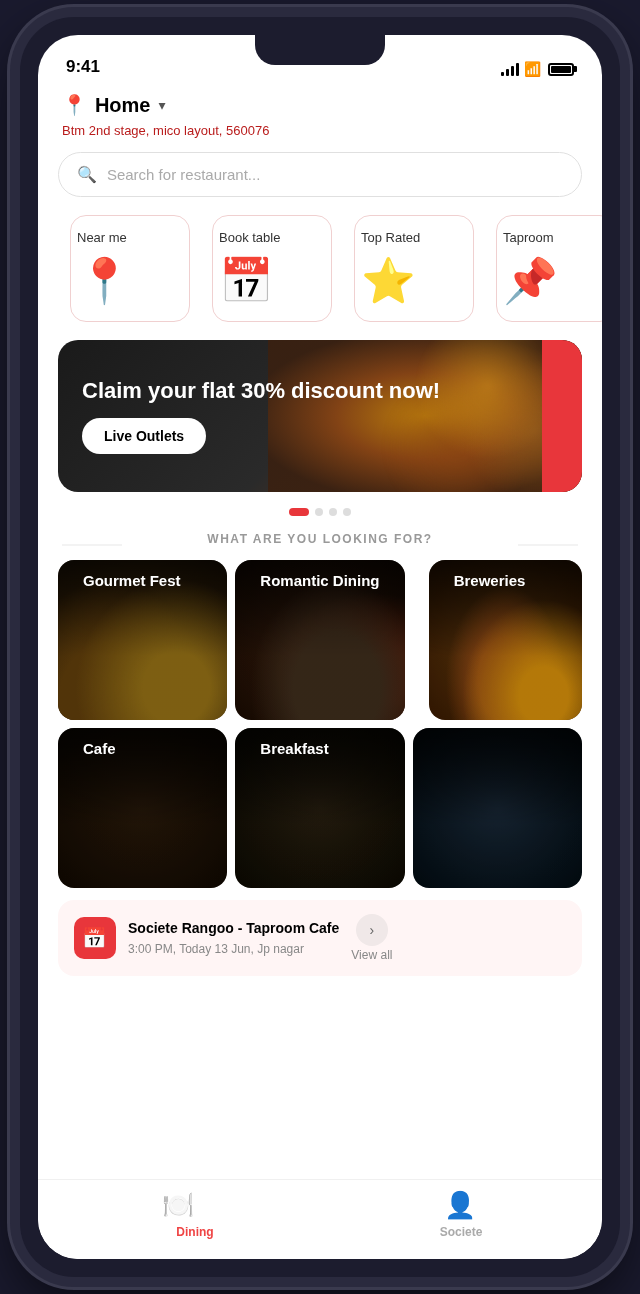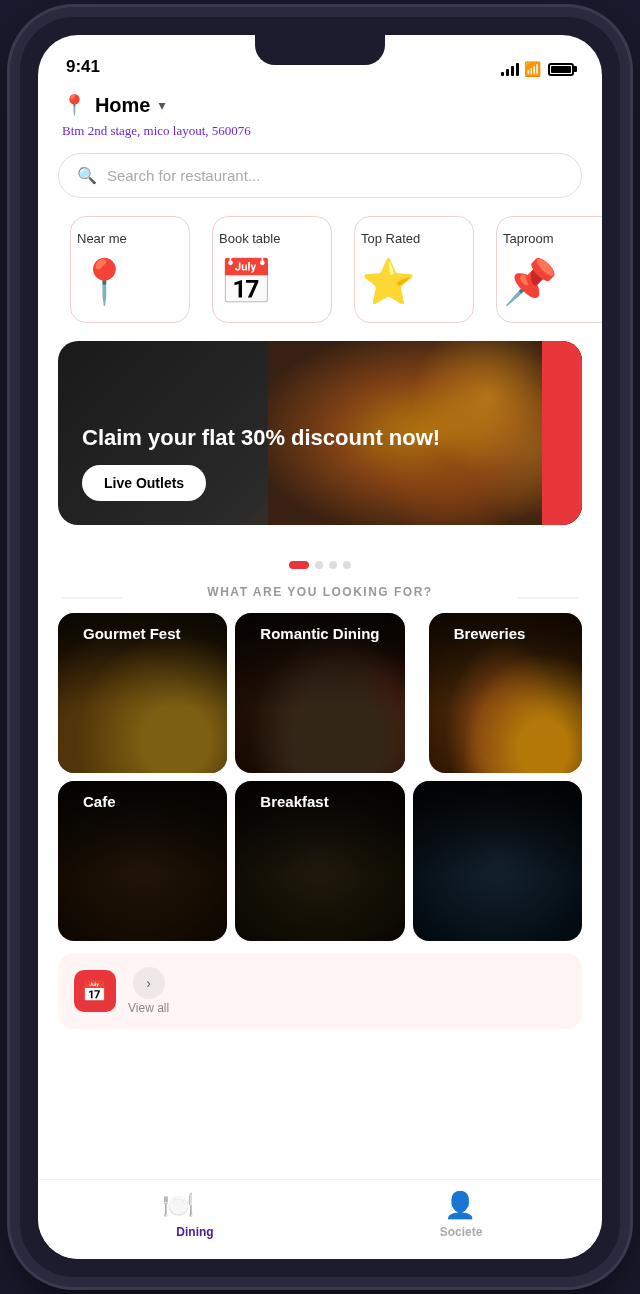--- a/index.html
+++ b/index.html
@@ -126,22 +126,21 @@
       font-weight: 700;
       color: #000;
     }
     .chevron-down {
       font-size: 14px;
       color: #555;
     }
     .location-subtitle {
       padding: 2px 24px 14px;
       font-size: 13px;
-      color: #6d28d9;
-      font-family: Liberation Serif, serif;
+      color: #b91c1c;
     }
     .search-bar {
       margin: 0 20px 18px;
       padding: 12px 18px;
       border: 1.5px solid #e0e0e0;
       border-radius: 50px;
       display: flex;
       align-items: center;
       gap: 10px;
       background: #fff;
@@ -174,29 +173,29 @@
     .category-label {
       font-size: 13px;
       color: #333;
       font-weight: 500;
       margin-bottom: 10px;
     }
     .category-emoji {
       font-size: 44px;
     }
     .promo-banner {
-      margin: 0 20px 24px;
+      margin: 0 20px 4px;
       border-radius: 20px;
       overflow: hidden;
       position: relative;
-      height: 184px;
+      height: 152px;
       background: linear-gradient(135deg, #1a1a1a 0%, #2a2a2a 50%, #8B4513 100%);
       display: flex;
       flex-direction: column;
-      justify-content: flex-end;
+      justify-content: center;
       padding: 24px;
     }
     .promo-bg {
       position: absolute;
       top: 0;
       right: 0;
       width: 60%;
       height: 100%;
       background: radial-gradient(ellipse at center, #c8860a 0%, #8B4513 40%, #3a2010 80%);
       opacity: 0.9;
@@ -431,21 +430,21 @@
       flex: 1;
     }
     .tab-icon {
       font-size: 26px;
     }
     .tab-label {
       font-size: 12px;
       font-weight: 600;
     }
     .tab-active .tab-icon { color: #e8363b; }
-    .tab-active .tab-label { color: #4c1d95; margin-left: 32px; }
+    .tab-active .tab-label { color: #ef4444; margin-left: 32px; }
     .tab-inactive .tab-icon { color: #aaa; }
     .tab-inactive .tab-label { color: #aaa; }
     .notif-wrap {
       display: flex;
       flex-direction: column;
       gap: 4px;
     }
     .view-all-text {
       font-size: 12px;
       color: #888;
@@ -550,20 +549,24 @@
           <div class="tile-overlay"></div>
           <div class="tile-label">Breakfast</div>
         </div>
         <div class="tile tile-cricket">
           <div class="tile-overlay"></div>
         </div>
       </div>
 
       <div class="bottom-notification">
         <div class="notif-icon">📅</div>
+        <div class="notif-wrap">
+          <div class="notif-title">Societe Rangoo - Taproom Cafe</div>
+          <div class="notif-sub">3:00 PM, Today 13 Jun, Jp nagar</div>
+        </div>
         <div style="display:flex;flex-direction:column;align-items:center;gap:2px;">
           <div class="notif-arrow">›</div>
           <span class="view-all-text">View all</span>
         </div>
       </div>
 
       <div style="height:20px;"></div>
 
     </div>
 

